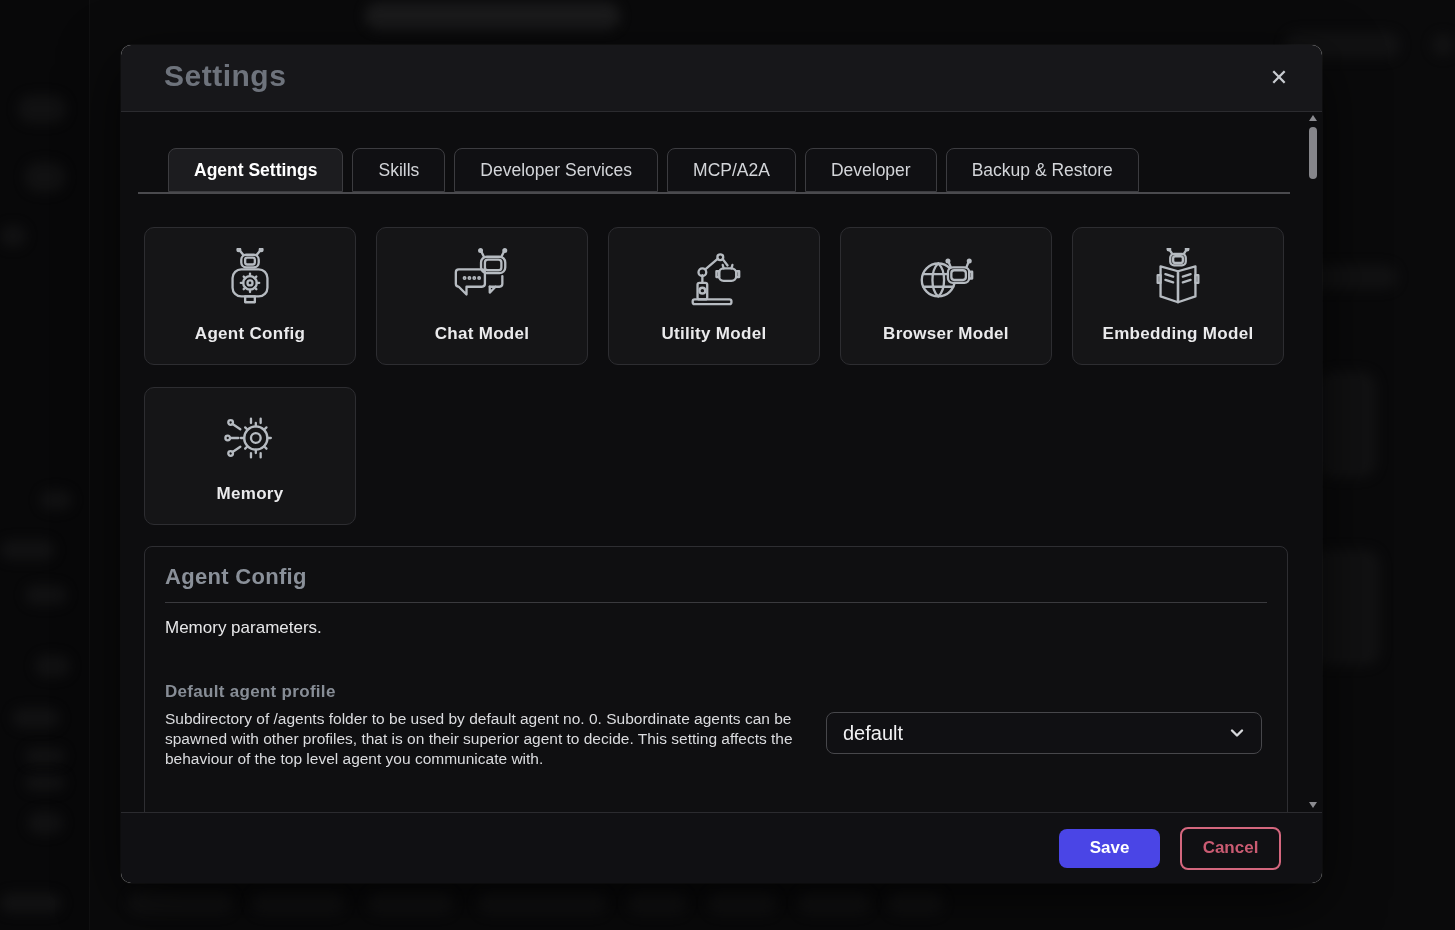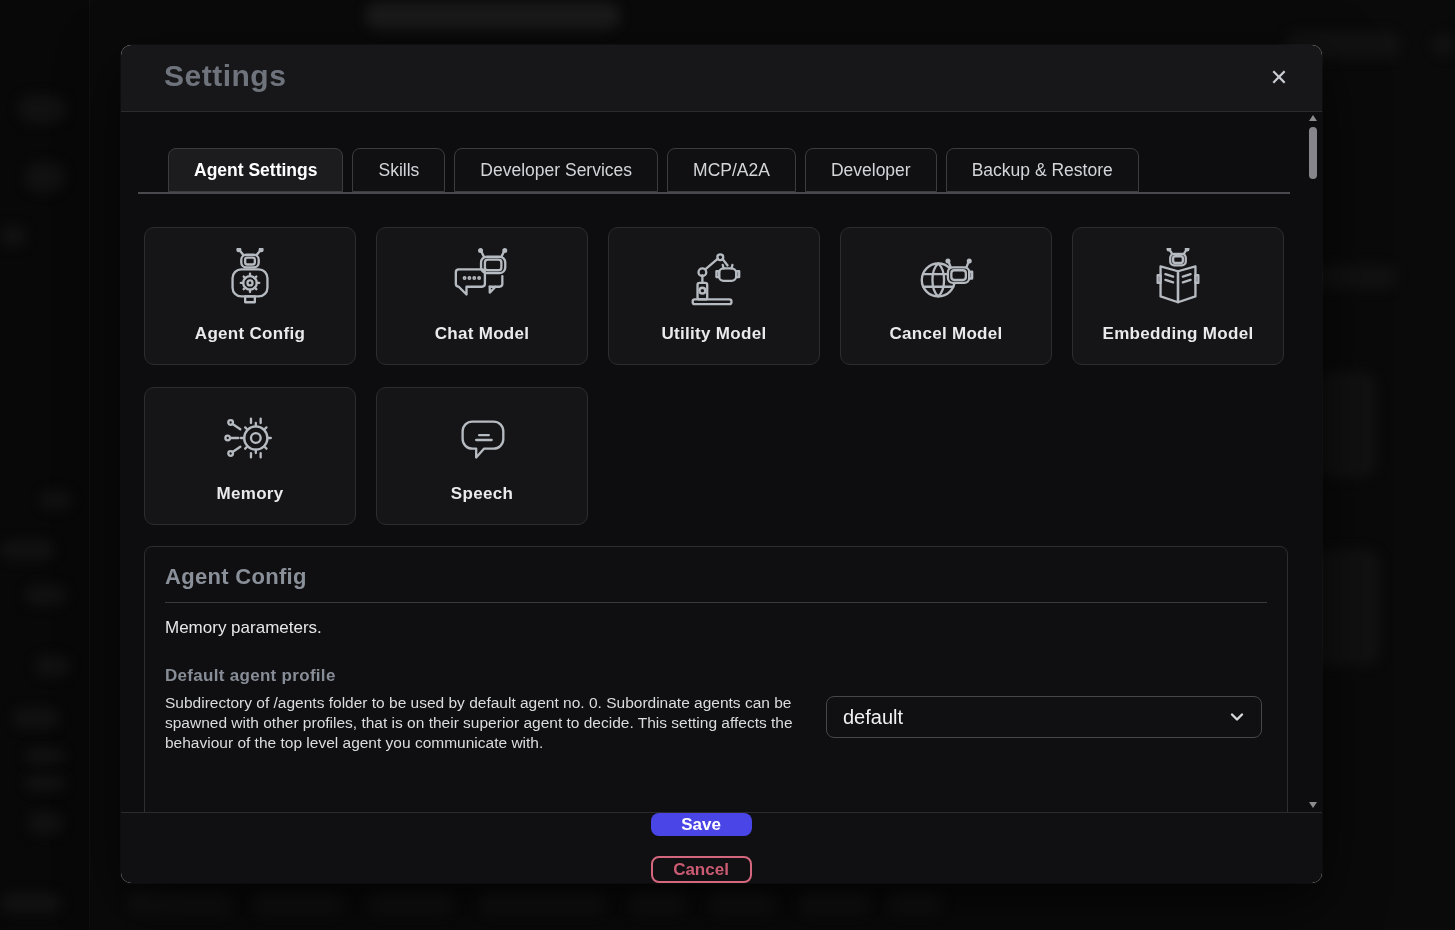--- a/index.html
+++ b/index.html
@@ -45,35 +45,35 @@
     stroke-width:2.4; stroke-linecap:round; stroke-linejoin:round; }
   .card-label { font-size:17px; font-weight:bold; color:#eaeaec; letter-spacing:.3px; }
 
   
   .section { margin:21px 0 0 23px; width:1144px; height:330px;
     border:1px solid #2e2e32; border-radius:8px; background:#0f0f11; }
   .section-title { margin:17px 20px 0; font-size:22px; font-weight:bold; color:#8a9099;
     letter-spacing:.3px; }
   .section-hr { margin:12px 20px 0; border:none; border-top:1px solid #3a3a3e; }
   .section-sub { margin:15px 20px 0; font-size:17px; color:#e7e7e9; }
-  .field-label { margin:28px 20px 0; font-size:17px; font-weight:bold; color:#878d96;
+  .field-label { margin:44px 20px 0; font-size:17px; font-weight:bold; color:#878d96;
     letter-spacing:.3px; }
   .field-row { display:flex; margin:7px 25px 0 20px; }
   .field-desc { width:645px; font-size:15.5px; line-height:1.3; color:#dbdcdf; }
   .select { margin-left:auto; width:436px; height:42px; margin-top:3px;
     background:#101013; border:1px solid #47474b; border-radius:8px;
     display:flex; align-items:center; padding:0 16px; cursor:pointer; }
   .select-value { font-size:20px; color:#f1f1f3; }
   .select svg { margin-left:auto; width:16px; height:16px; stroke:#d6d8db; fill:none;
     stroke-width:2.4; stroke-linecap:round; stroke-linejoin:round; }
 
   
   .modal-footer { position:absolute; bottom:0; left:0; right:0; height:71px;
     background:#101013; border-top:1px solid #2b2b2f; border-radius:0 0 10px 10px;
-    display:flex; align-items:center; justify-content:flex-end; gap:20px; padding-right:41px;flex-direction:column; }
+    display:flex; align-items:center; justify-content:flex-end; gap:20px; padding-right:41px; }
   .btn-save { width:101px; height:39px; border:none; border-radius:8px; background:#4a45e6;
     color:#ffffff; font-size:17px; font-weight:bold; font-family:inherit; cursor:pointer; }
   .btn-cancel { width:101px; height:43px; border:2px solid #d4677e; border-radius:8px;
     background:transparent; color:#ca5b72; font-size:17px; font-weight:bold;
     font-family:Liberation Sans, sans-serif; cursor:pointer; }
 
   
   .scrollbar { position:absolute; top:68px; right:3px; width:12px; height:697px; }
   .sb-arrow-up { position:absolute; top:2px; left:2px; width:0; height:0;
     border-left:4px solid transparent; border-right:4px solid transparent;
@@ -216,21 +216,21 @@
             <line x1="8.5" y1="40" x2="39.5" y2="40"></line>
             <rect x="34" y="20" width="22" height="16" rx="5" fill="#151517"></rect>
             <rect x="37.5" y="23" width="15" height="10" rx="3"></rect>
             <line x1="37" y1="20" x2="34.5" y2="14"></line>
               <circle cx="34" cy="13.5" r="1.4"></circle>
             <line x1="53" y1="20" x2="55.5" y2="14"></line>
               <circle cx="56" cy="13.5" r="1.4"></circle>
             <rect x="56" y="24.5" width="3" height="7"></rect>
           </svg>
         </span>
-        <span class="card-label">Cancel Model</span>
+        <span class="card-label">Browser Model</span>
       </div>
 
       <div class="card">
         <span>
           <svg viewBox="0 0 64 64">
             <rect x="24" y="6" width="16" height="12" rx="4"></rect>
             <rect x="27" y="8.5" width="10" height="7" rx="2"></rect>
             <line x1="26" y1="6" x2="23" y2="1.5"></line>
               <circle cx="22.6" cy="1.2" r="1.3"></circle>
             <line x1="38" y1="6" x2="41" y2="1.5"></line>
@@ -269,30 +269,20 @@
               <line x1="14" y1="45.5" x2="22" y2="40"></line>
             <line x1="33" y1="46.5" x2="33" y2="51"></line>
               <line x1="43" y1="46.5" x2="43" y2="51"></line>
             <line x1="33" y1="15.5" x2="33" y2="11"></line>
               <line x1="43" y1="15.5" x2="43" y2="11"></line>
           </svg>
         </span>
         <span class="card-label">Memory</span>
       </div>
 
-      <div class="card">
-        <span>
-          <svg viewBox="0 0 64 64">
-            <path d="M22 14 h22 a10 10 0 0 1 10 10 v8 a10 10 0 0 1 -10 10 h-10 l-8 9 l0 -9 h-4 a10 10 0 0 1 -10 -10 v-8 a10 10 0 0 1 10 -10 z"></path>
-            <line x1="29" y1="28" x2="39" y2="28"></line>
-            <line x1="26" y1="33" x2="42" y2="33"></line>
-          </svg>
-        </span>
-        <span class="card-label">Speech</span>
-      </div>
 
     </div>
 
     <div class="section">
       <div class="section-title">Agent Config</div>
       <hr class="section-hr">
       <div class="section-sub">Memory parameters.</div>
       <div class="field-label">Default agent profile</div>
       <div class="field-row">
         <div class="field-desc">Subdirectory of /agents folder to be used by default agent no. 0. Subordinate agents can be spawned with other profiles, that is on their superior agent to decide. This setting affects the behaviour of the top level agent you communicate with.</div>

